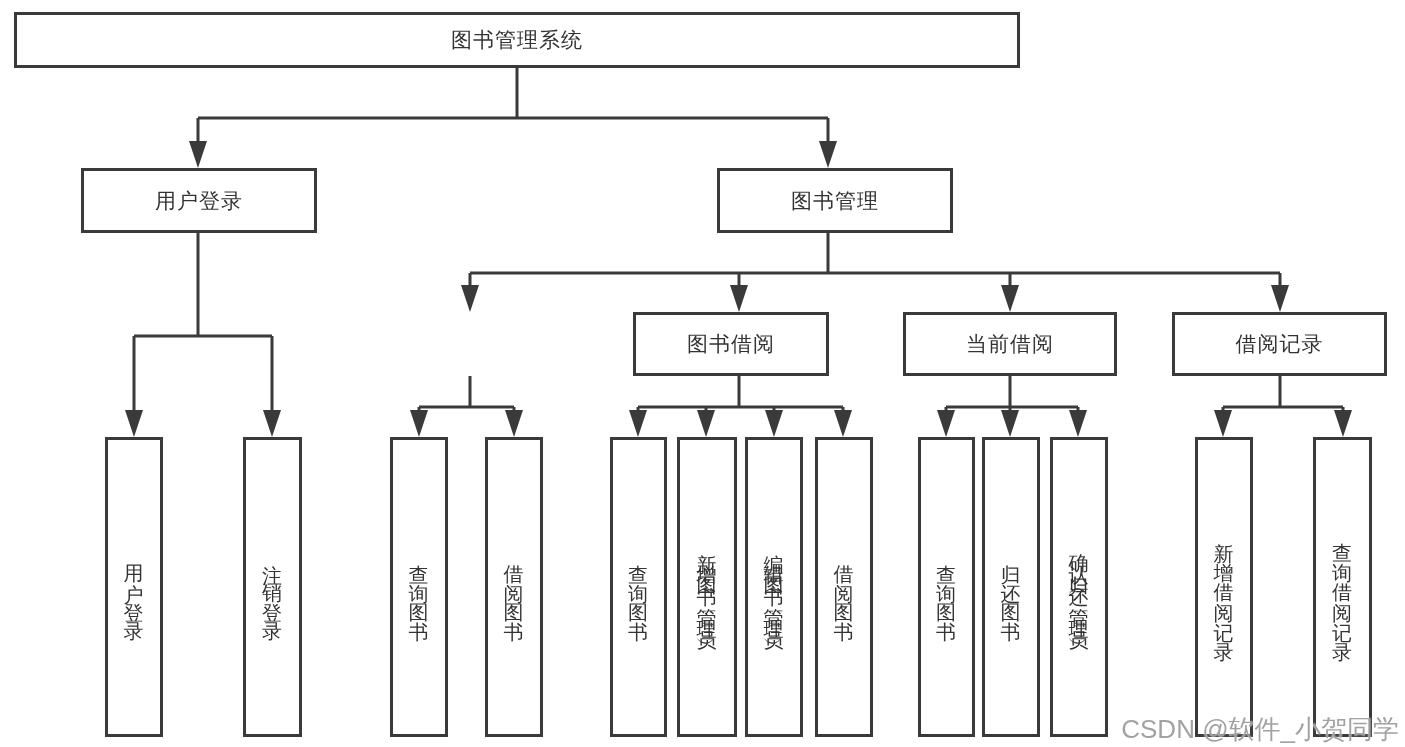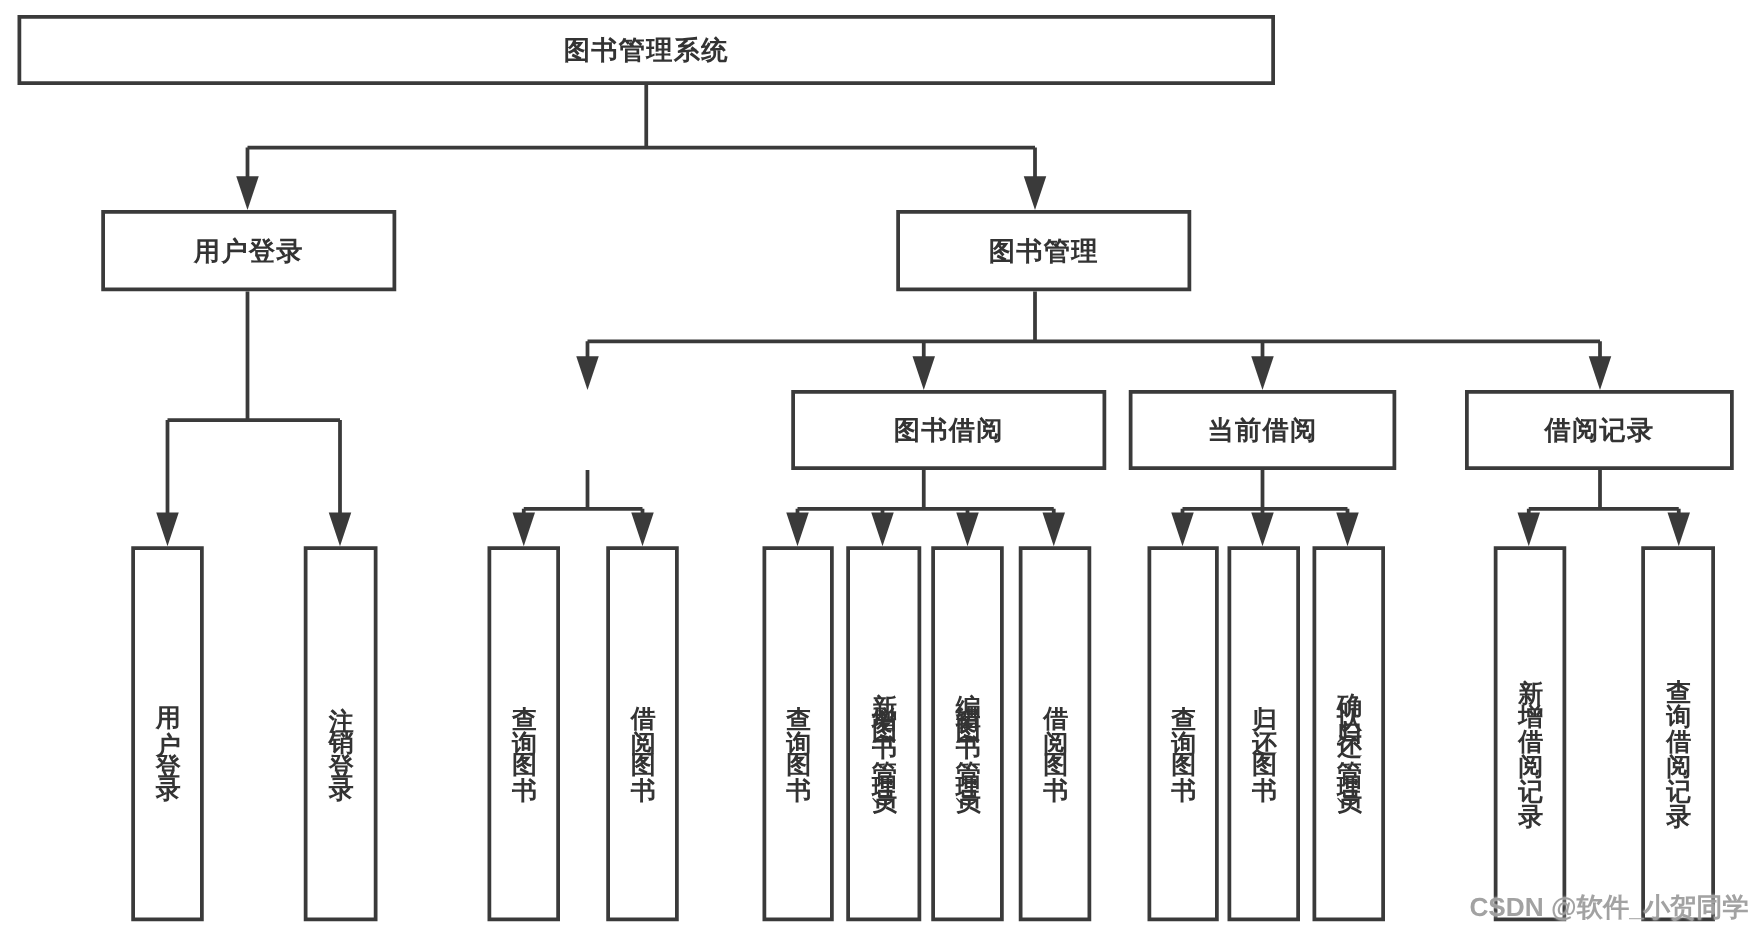--- a/index.html
+++ b/index.html
@@ -1,31 +1,31 @@
 <!DOCTYPE html>
 <html><head>
 <meta charset="utf-8">
 <style>
   html,body{margin:0;padding:0;background:#ffffff;}
   #canvas{
     position:relative;width:1405px;height:747px;background:#ffffff;overflow:hidden;
-    font-family:"Liberation Sans","DejaVu Sans",sans-serif;color:#333;font-weight:bold;
+    font-family:"Liberation Sans","DejaVu Sans",sans-serif;color:#333;
   }
   #wires{position:absolute;left:0;top:0;width:1405px;height:747px;}
   .box{
     position:absolute;box-sizing:border-box;background:#ffffff;
     border:3px solid #3a3a3a;display:flex;align-items:center;justify-content:center;
   }
   .hlabel{font-size:21px;letter-spacing:1px;color:#333;white-space:nowrap;}
   .leaf .vtext{
     writing-mode:vertical-rl;text-orientation:mixed;font-size:20px;color:#333;
     line-height:1;white-space:nowrap;
   }
   #watermark{
-    position:absolute;right:6px;top:712px;font-size:21px;color:rgba(154,154,154,0.92);
+    position:absolute;right:6px;top:712px;font-size:26px;color:rgba(154,154,154,0.92);
     text-shadow:0 0 2px #ffffff;white-space:nowrap;z-index:5;
   }
 </style>
 </head>
 <body>
 
 <div id="canvas">
 
   <svg id="wires" viewBox="0 0 1405 747" xmlns="http://www.w3.org/2000/svg">
     <g stroke="#3a3a3a" stroke-width="3" fill="none">
@@ -71,21 +71,21 @@
     <span class="hlabel">图书管理系统</span>
   </div>
 
   <div class="box" style="left:81px;top:168px;width:236px;height:65px">
     <span class="hlabel">用户登录</span>
   </div>
   <div class="box" style="left:717px;top:168px;width:236px;height:65px">
     <span class="hlabel">图书管理</span>
   </div>
 
-  <div class="box" style="left:633px;top:312px;width:252px;height:64px">
+  <div class="box" style="left:633px;top:312px;width:196px;height:64px">
     <span class="hlabel">图书借阅</span>
   </div>
   <div class="box" style="left:903px;top:312px;width:214px;height:64px">
     <span class="hlabel">当前借阅</span>
   </div>
   <div class="box" style="left:1172px;top:312px;width:215px;height:64px">
     <span class="hlabel">借阅记录</span>
   </div>
 
   <div class="box leaf" style="left:105px;top:437px;width:58px;height:300px">

